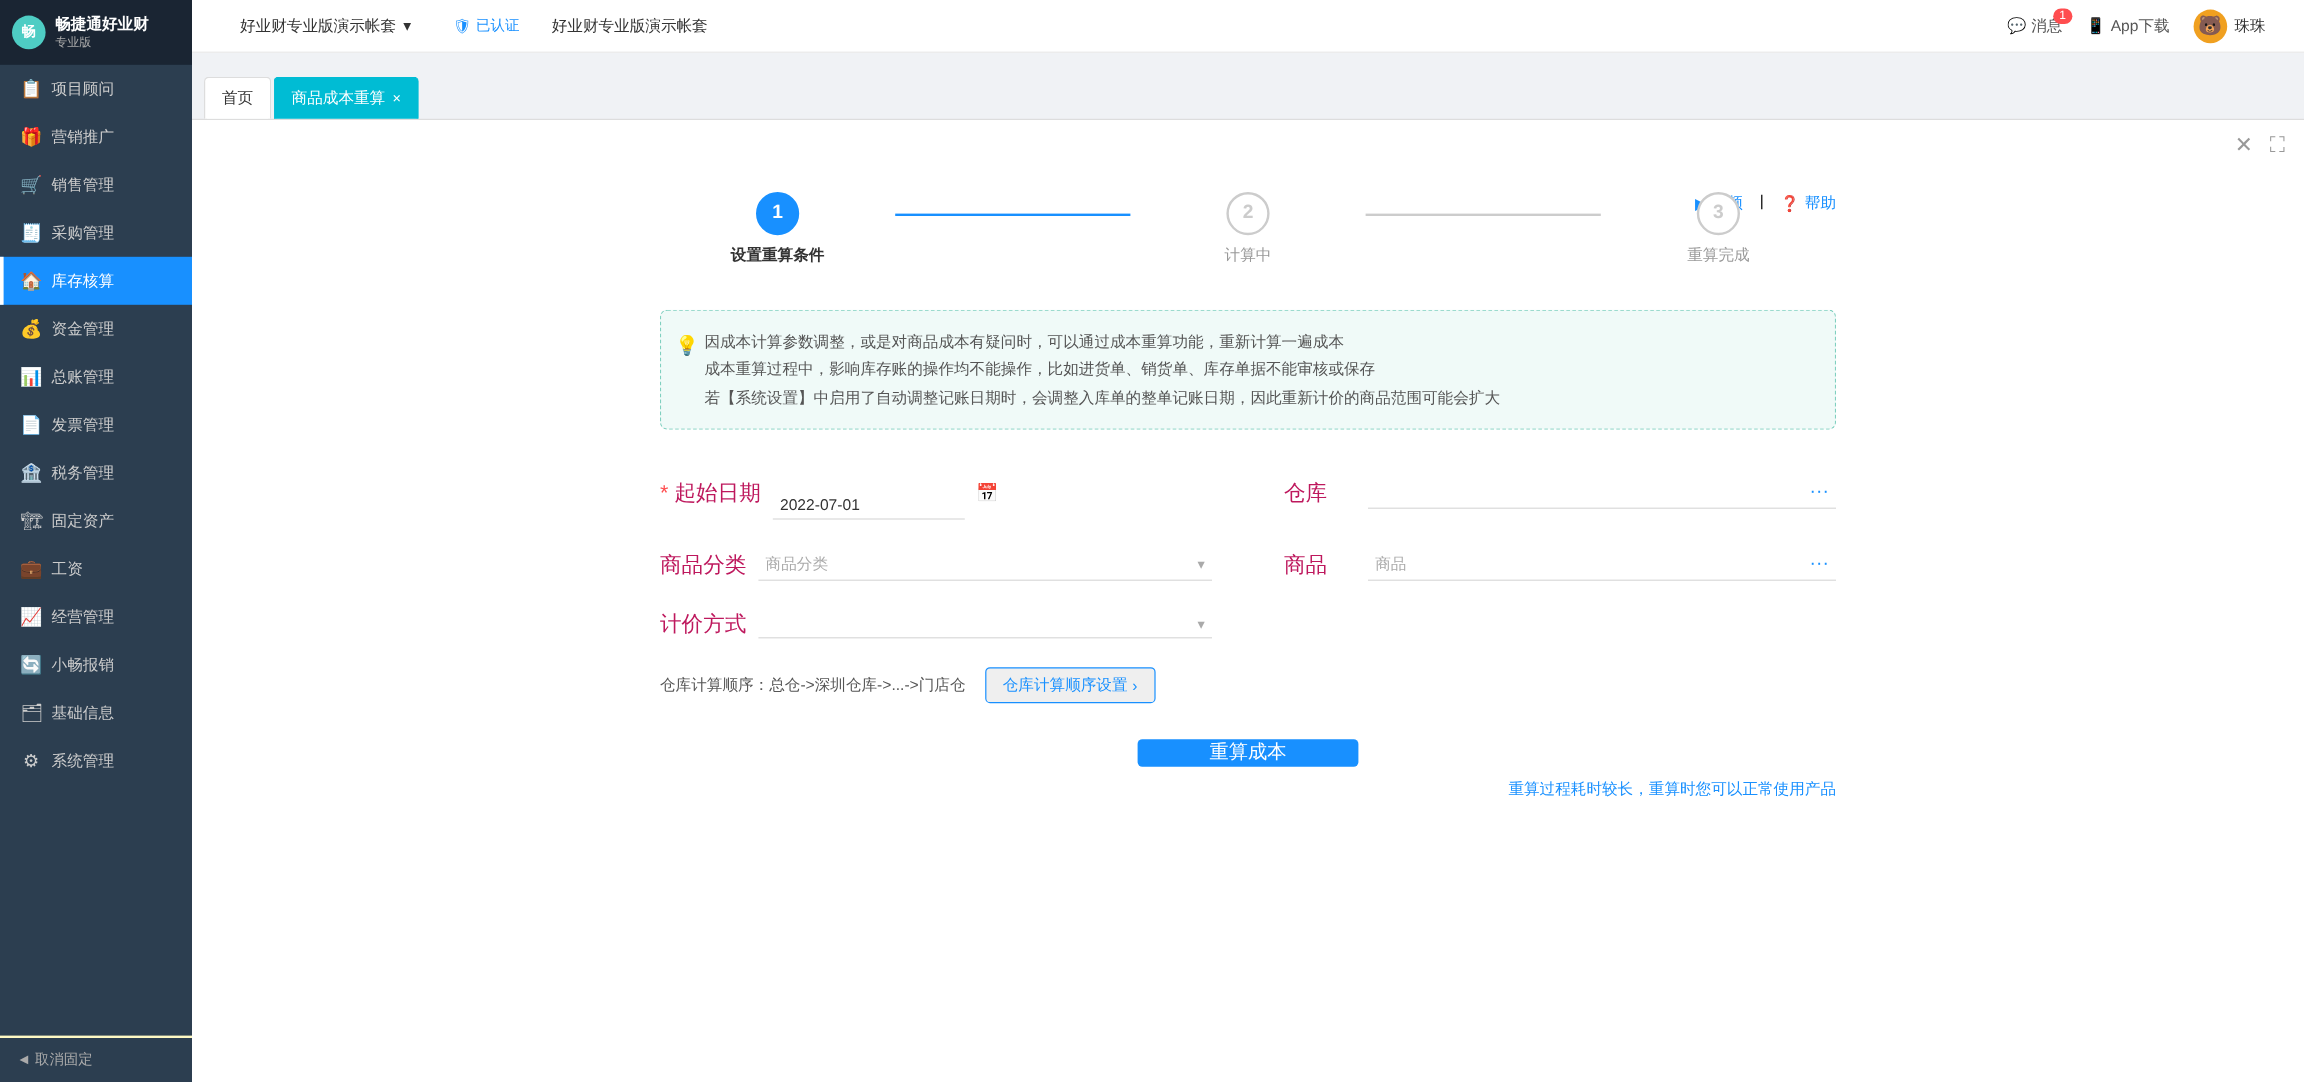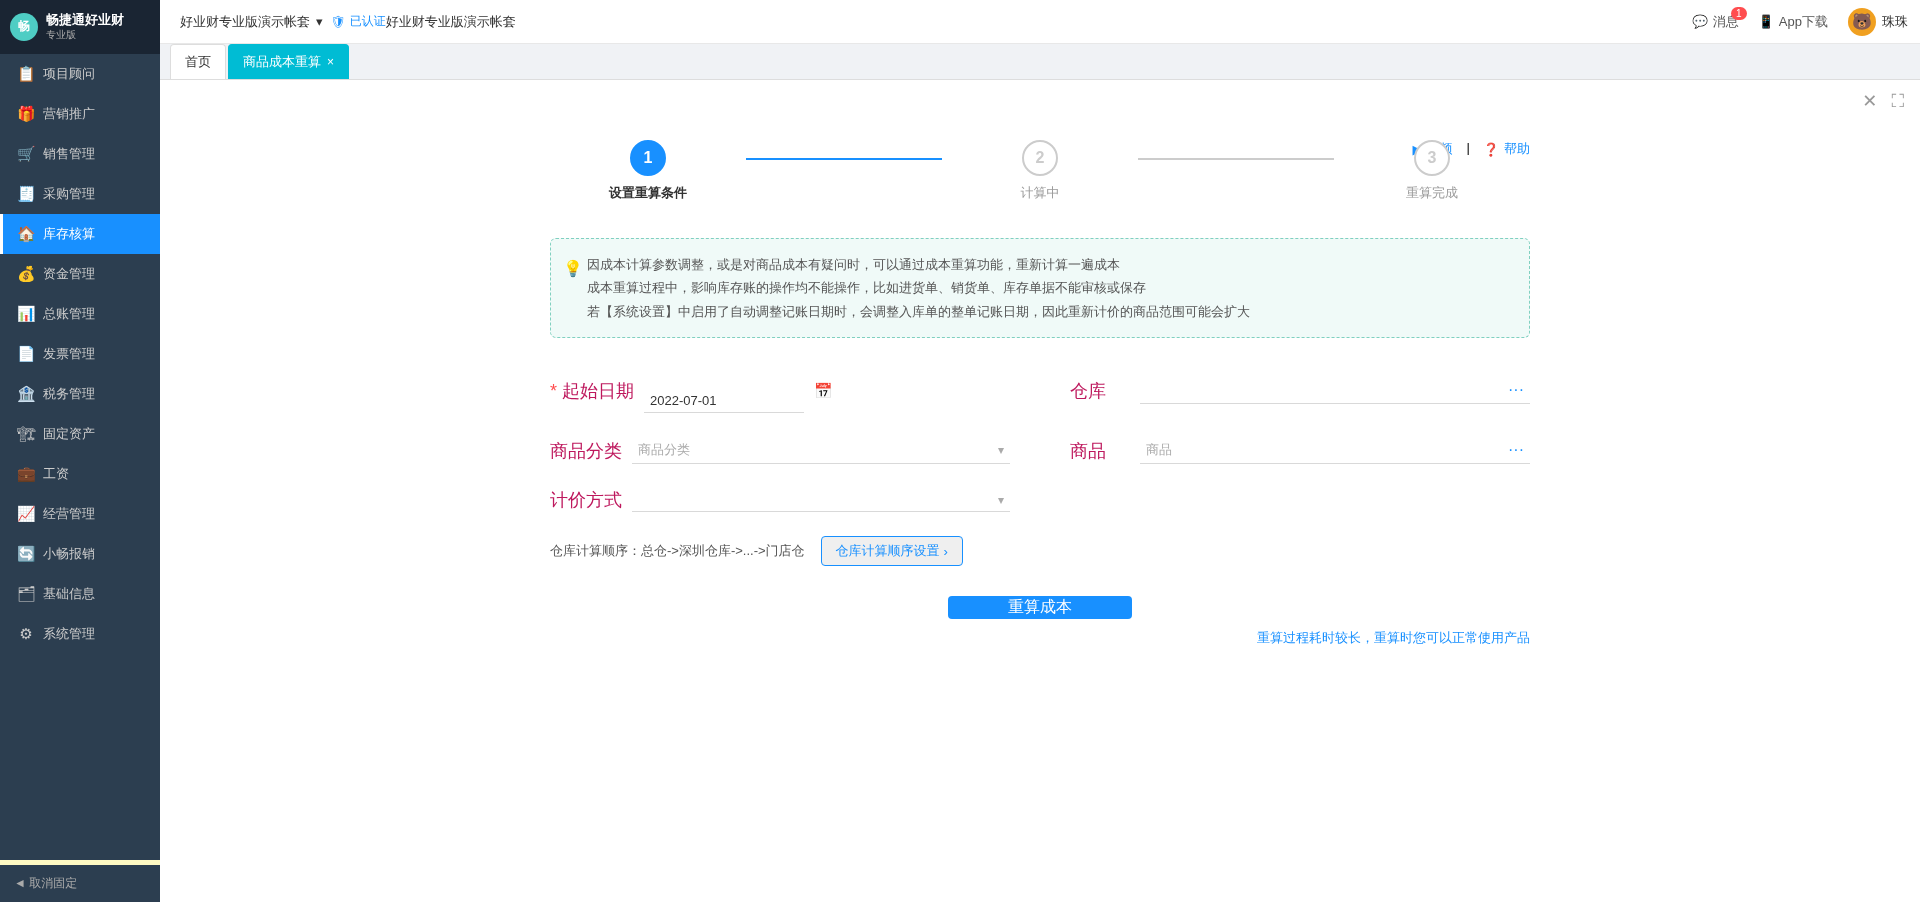--- a/index.html
+++ b/index.html
@@ -48,42 +48,42 @@
       color: #fff;
       border-left-color: #fff;
     }
     .sidebar-item .nav-icon { font-size: 15px; width: 18px; text-align: center; }
     .sidebar-footer {
       padding: 10px 14px;
       color: #aaa;
       font-size: 12px;
       cursor: pointer;
       display: flex; align-items: center; gap: 6px;
-      border-top: 5px solid #fef9c3;
+      border-top: 2px solid #fef9c3;
     }
 
     
     .main-area {
       flex: 1;
       display: flex;
       flex-direction: column;
       height: 100%;
       overflow: hidden;
       background: #f0f2f5;
     }
 
     
     .top-bar {
       background: #fff;
       height: 44px;
       display: flex;
       align-items: center;
-      padding: 0 12px;
+      padding: 0 32px;
       border-bottom: 1px solid #e8e8e8;
-      gap: 0;
+      gap: 27px;
       position: relative;
     }
     .account-selector {
       display: flex; align-items: center; gap: 6px;
       font-size: 13px; color: #333; cursor: pointer;
       padding: 4px 8px; border-radius: 4px;
     }
     .verified-badge {
       display: flex; align-items: center; gap: 4px;
       color: #1890ff; font-size: 12px;
@@ -108,21 +108,21 @@
     .user-avatar {
       width: 28px; height: 28px; border-radius: 50%;
       background: #f0a020; display: flex; align-items: center; justify-content: center;
       font-size: 16px;
     }
     .user-name { font-size: 13px; color: #333; cursor: pointer; }
 
     
     .tab-bar {
       background: #f0f2f5;
-      height: 36px;
+      height: 56px;
       display: flex;
       align-items: flex-end;
       padding: 0 0 0 10px;
       border-bottom: 1px solid #ddd;
       gap: 2px;
     }
     .tab-item {
       display: flex; align-items: center; gap: 6px;
       padding: 8px 14px;
       border-radius: 4px 4px 0 0;

